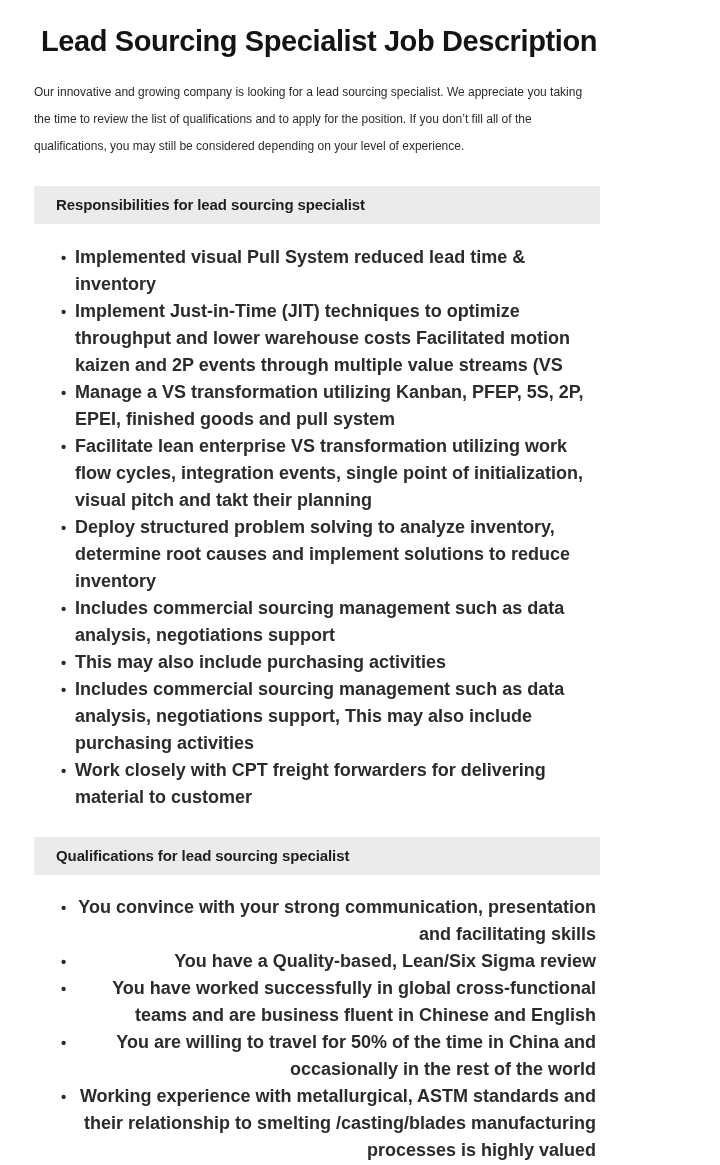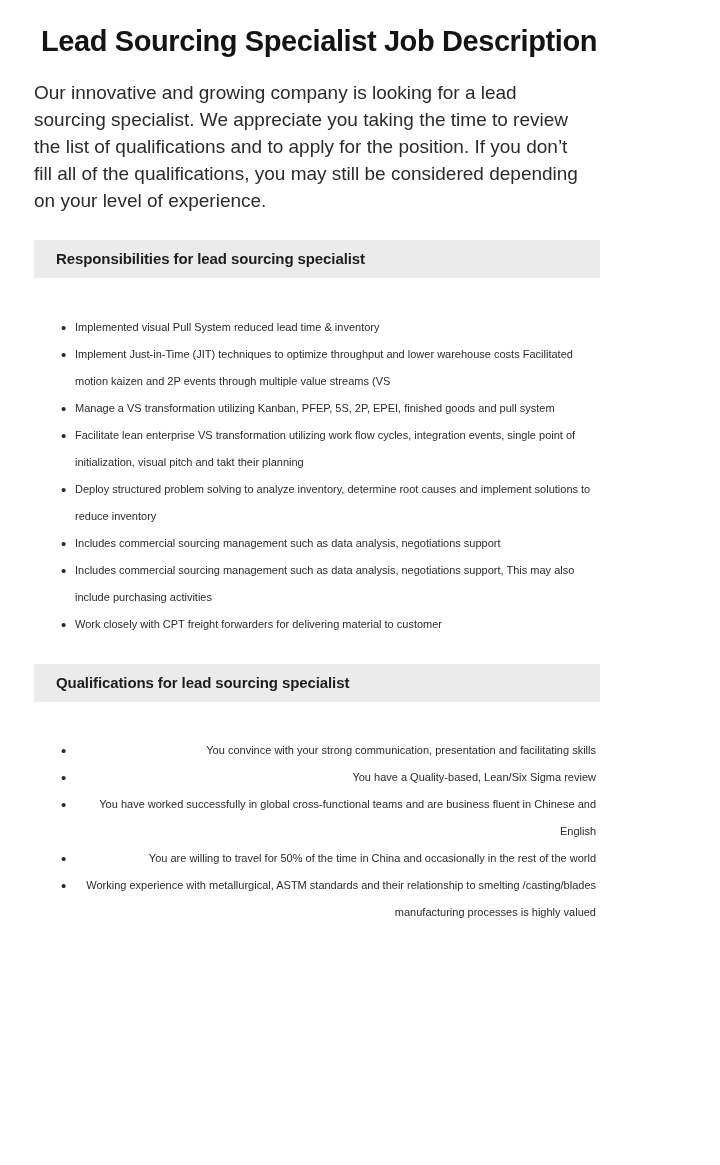--- a/index.html
+++ b/index.html
@@ -23,46 +23,47 @@
     font-size: 29px;
     font-weight: bold;
     text-align: center;
     letter-spacing: -0.4px;
     color: #141414;
     margin: 0;
     padding: 6px 18px 0 18px;
     line-height: 38px;
   }
   .intro {
-    font-size: 19px;
+    font-size: 12px;
     line-height: 27px;
     margin: 0;
     padding: 19px 36px 0 18px;
     color: #2b2b2b;
   }
   .section-header {
     background: #ebebeb;
-    margin: 26px 22px 16px 18px;
+    margin: 26px 22px 0 18px;
     padding: 10px 0 11px 22px;
     font-size: 15px;
     font-weight: bold;
     color: #1d1d1d;
     letter-spacing: -0.1px;
   }
   .bullet-list {
     list-style: none;
     margin: 0;
     padding: 20px 26px 0 45px;
   }
   .bullet-list li {
     position: relative;
-    font-size: 11px;
+    font-size: 18px;
     line-height: 27px;
     padding-left: 14px;
     color: #2b2b2b;
+    font-weight: bold;
   }
   .bullet-list li::before {
     content: "\2022";
     position: absolute;
     left: 0;
     top: 0;
     font-size: 15px;
     line-height: 27px;
     color: #2b2b2b;
   }
@@ -82,20 +83,21 @@
 
   <div class="section-header">Responsibilities for lead sourcing specialist</div>
 
   <ul class="bullet-list">
     <li>Implemented visual Pull System reduced lead time &amp; inventory</li>
     <li>Implement Just-in-Time (JIT) techniques to optimize throughput and lower warehouse costs Facilitated motion kaizen and 2P events through multiple value streams (VS</li>
     <li>Manage a VS transformation utilizing Kanban, PFEP, 5S, 2P, EPEI, finished goods and pull system</li>
     <li>Facilitate lean enterprise VS transformation utilizing work flow cycles, integration events, single point of initialization, visual pitch and takt their planning</li>
     <li>Deploy structured problem solving to analyze inventory, determine root causes and implement solutions to reduce inventory</li>
     <li>Includes commercial sourcing management such as data analysis, negotiations support</li>
+    <li>This may also include purchasing activities</li>
     <li>Includes commercial sourcing management such as data analysis, negotiations support, This may also include purchasing activities</li>
     <li>Work closely with CPT freight forwarders for delivering material to customer</li>
   </ul>
 
   <div class="section-header">Qualifications for lead sourcing specialist</div>
 
   <ul class="bullet-list qual-list">
     <li>You convince with your strong communication, presentation and facilitating skills</li>
     <li>You have a Quality-based, Lean/Six Sigma review</li>
     <li>You have worked successfully in global cross-functional teams and are business fluent in Chinese and English</li>

